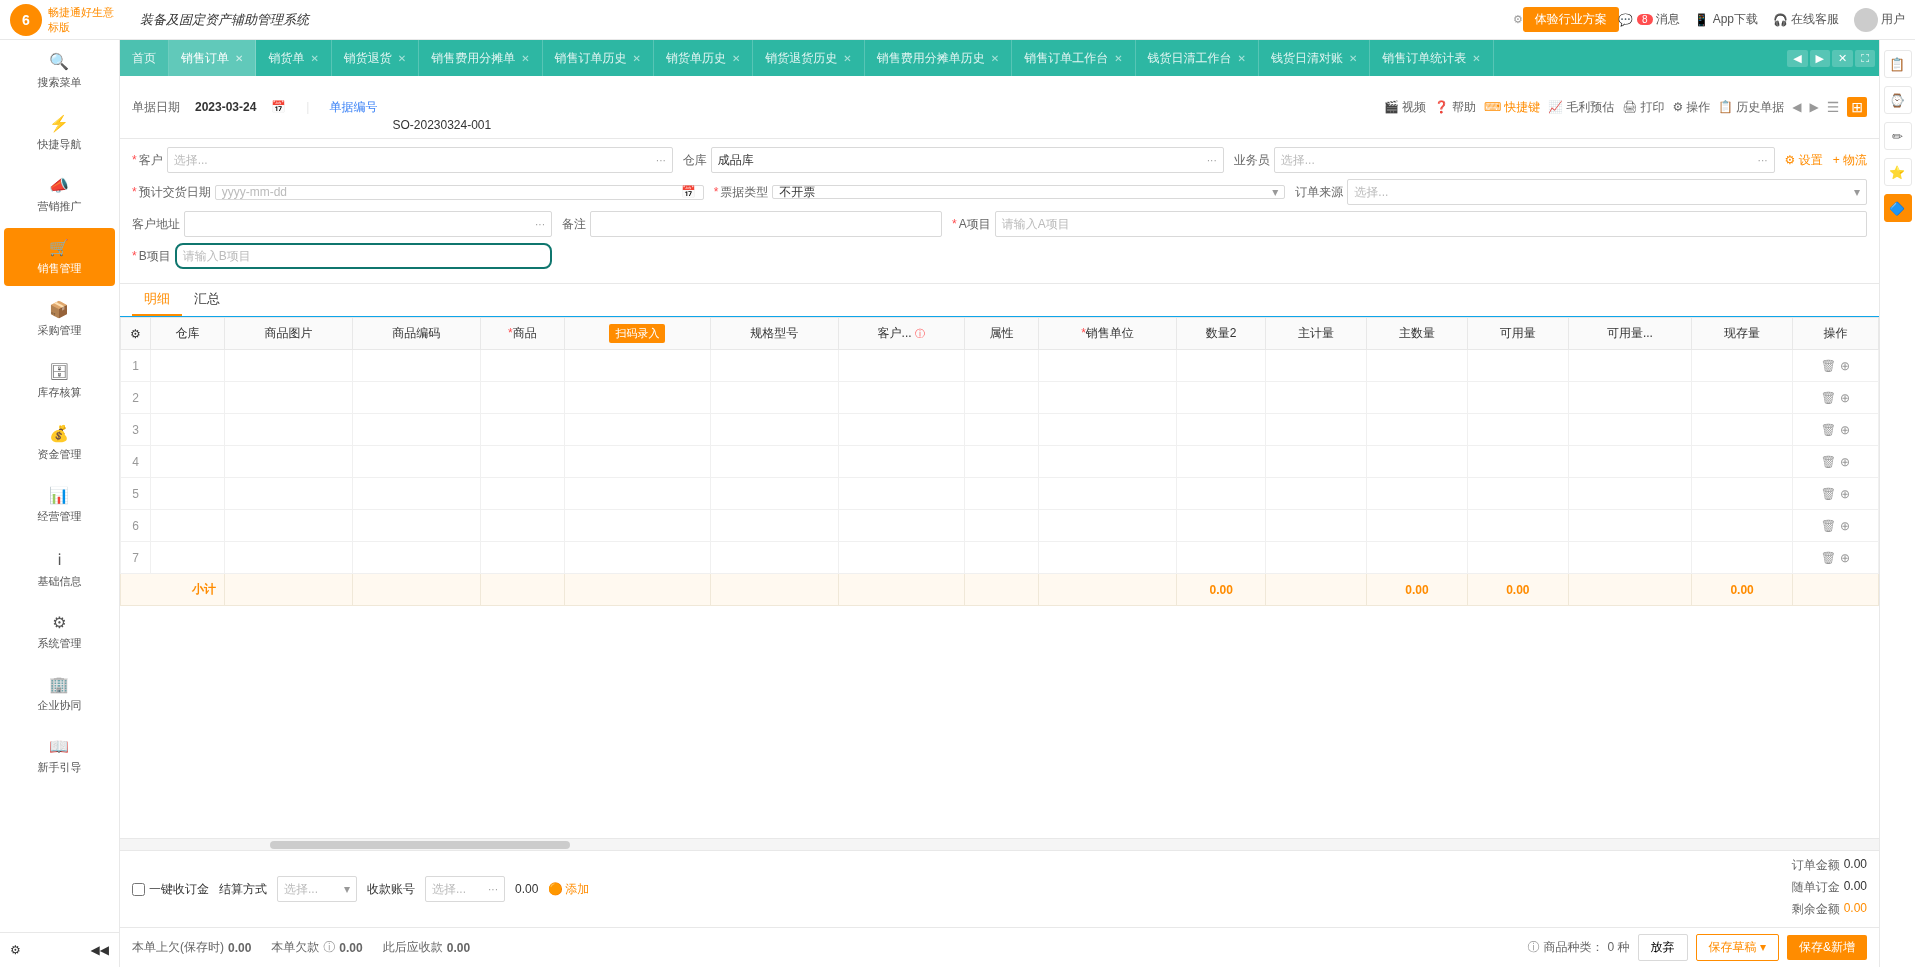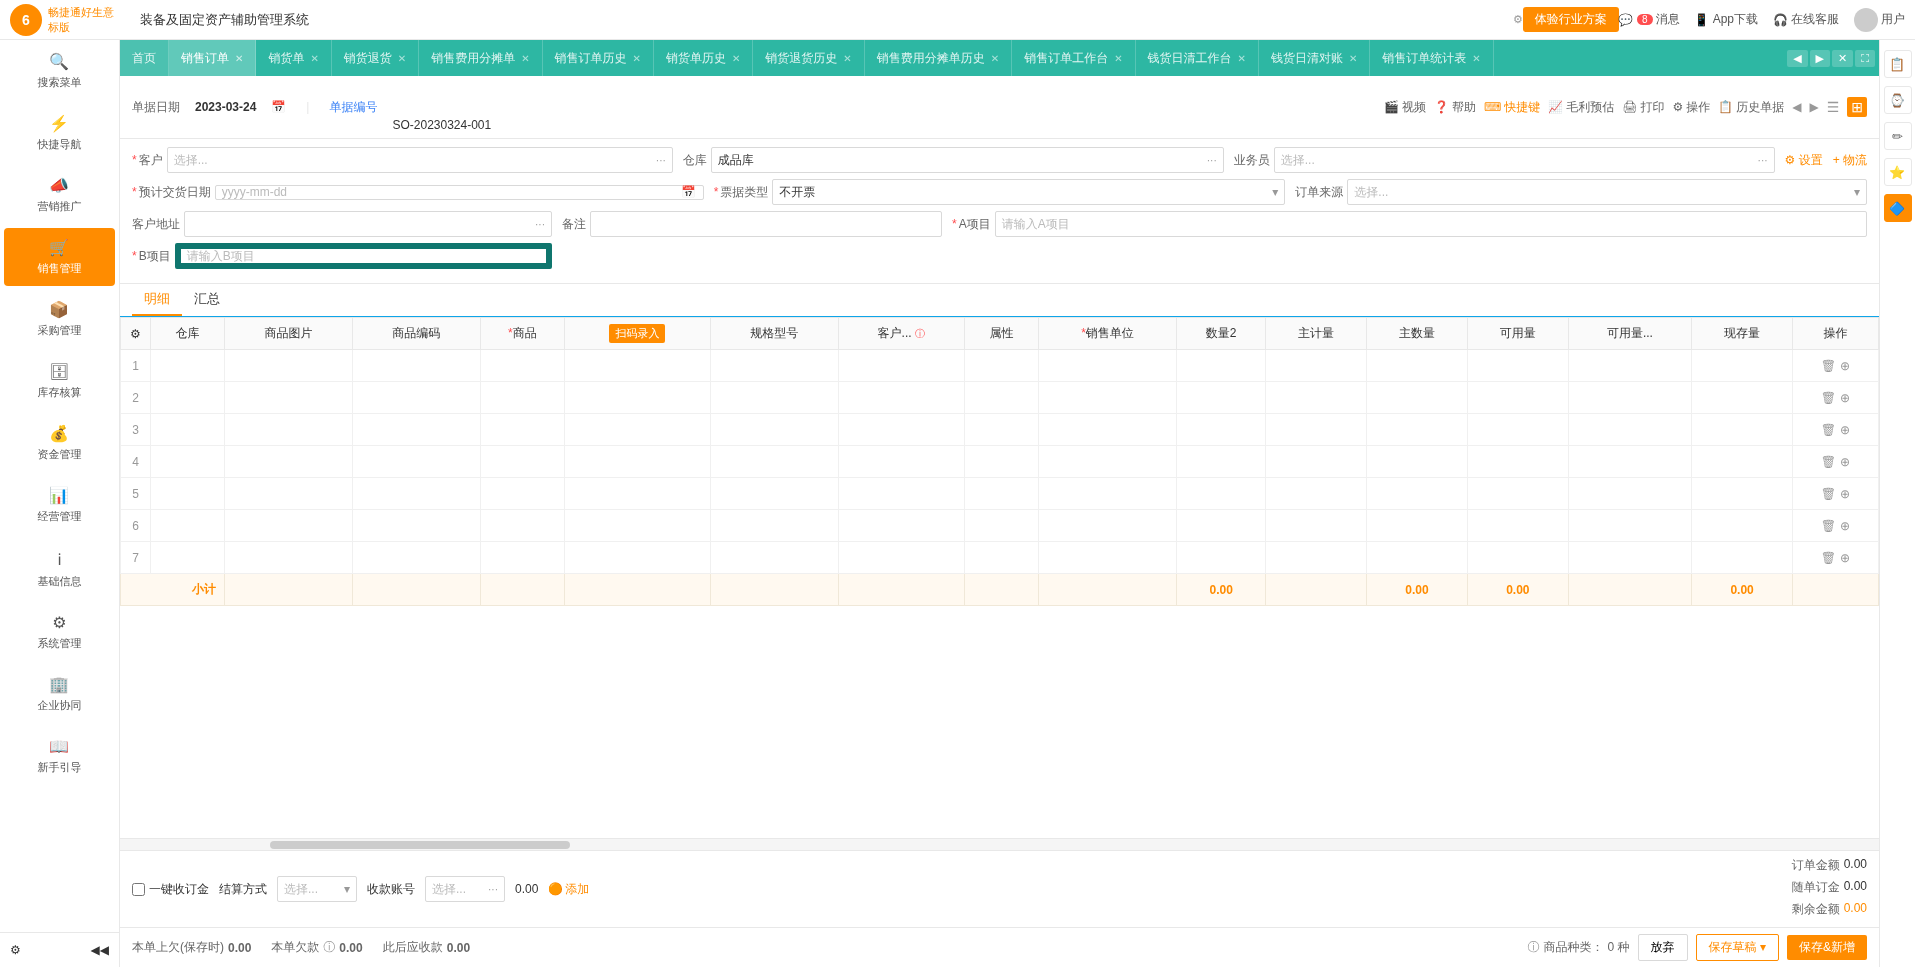--- a/index.html
+++ b/index.html
@@ -3,21 +3,21 @@
   <meta charset="utf-8">
   <style>
     * { box-sizing: border-box; margin: 0; padding: 0; }
     body { font-family: 'Microsoft YaHei', Arial, sans-serif; font-size: 12px; background: #f0f2f5; color: #333; overflow: hidden; height: 967px; }
 
     
     .top-bar { height: 40px; background: #fff; display: flex; align-items: center; padding: 0 10px; border-bottom: 1px solid #e8e8e8; position: relative; z-index: 100; }
     .logo { display: flex; align-items: center; width: 120px; }
     .logo-icon { width: 32px; height: 32px; background: #ff8c00; border-radius: 50%; display: flex; align-items: center; justify-content: center; color: white; font-size: 14px; font-weight: bold; margin-right: 6px; }
     .logo-text { font-size: 11px; color: #ff8c00; line-height: 1.3; }
-    .system-name { flex: 1; font-size: 13px; color: #333; margin-left: 10px; }
+    .system-name { flex: 1; font-size: 13px; color: #333; margin-left: 10px; font-style: italic; }
     .btn-industry { background: #ff8c00; color: white; border: none; padding: 4px 12px; border-radius: 3px; cursor: pointer; font-size: 12px; }
     .top-icons { display: flex; align-items: center; gap: 15px; font-size: 12px; color: #555; }
     .top-icon-item { display: flex; align-items: center; gap: 3px; cursor: pointer; }
     .badge { background: #ff4d4f; color: white; border-radius: 8px; padding: 0 4px; font-size: 10px; min-width: 16px; text-align: center; }
     .user-avatar { width: 24px; height: 24px; background: #ccc; border-radius: 50%; display: flex; align-items: center; justify-content: center; font-size: 10px; }
 
     
     .main-layout { display: flex; height: calc(967px - 40px); }
 
     
@@ -333,21 +333,21 @@
         <div class="form-row">
           <div class="form-field">
             <span class="form-label required">预计交货日期</span>
             <div style="flex:1;display:flex;align-items:center;border:1px solid #d9d9d9;border-radius:2px;height:15px;padding:0 6px;background:white;">
               <span style="color:#bbb;flex:1;">yyyy-mm-dd</span>
               <span class="date-icon">📅</span>
             </div>
           </div>
           <div class="form-field">
             <span class="form-label required">票据类型</span>
-            <div style="flex:1;display:flex;align-items:center;border:1px solid #d9d9d9;border-radius:2px;height:26px;padding:0 6px;background:white;cursor:pointer;">
+            <div style="flex:1;display:flex;align-items:center;border:1px solid #d9d9d9;border-radius:2px;height:14px;padding:0 6px;background:white;cursor:pointer;">
               <span style="flex:1;">不开票</span>
               <span style="color:#999;">▾</span>
             </div>
           </div>
           <div class="form-field">
             <span class="form-label">订单来源</span>
             <div style="flex:1;display:flex;align-items:center;border:1px solid #d9d9d9;border-radius:2px;height:26px;padding:0 6px;background:white;">
               <span style="color:#bbb;flex:1;">选择...</span>
               <span style="color:#999;">▾</span>
             </div>
@@ -370,21 +370,21 @@
             <span class="form-label required">A项目</span>
             <div style="flex:1;height:26px;border:1px solid #d9d9d9;border-radius:2px;padding:0 6px;background:white;display:flex;align-items:center;">
               <span style="color:#bbb;">请输入A项目</span>
             </div>
           </div>
         </div>
 
         <div class="form-row">
           <div class="form-field" style="max-width:420px;">
             <span class="form-label required">B项目</span>
-            <div style="flex:1;height:26px;border:6px solid #0f766e;border-radius:2px;padding:0 6px;background:white;display:flex;align-items:center;">
+            <div style="flex:1;height:26px;border:2px solid #0f766e;border-radius:8px;padding:0 6px;background:white;display:flex;align-items:center;">
               <span style="color:#bbb;">请输入B项目</span>
             </div>
           </div>
         </div>
       </div>
 
       <div class="detail-tabs">
         <div class="detail-tab active">
           <span>明细</span>
         </div>

